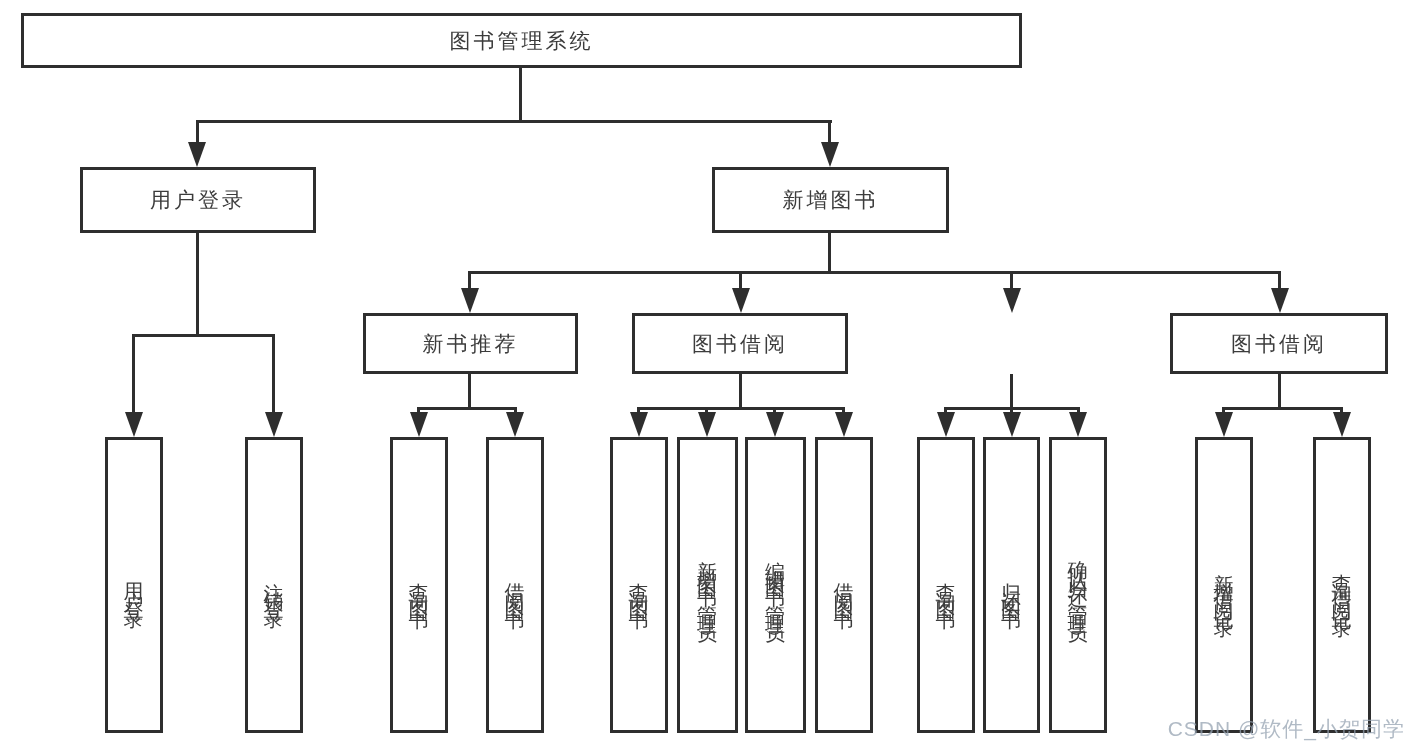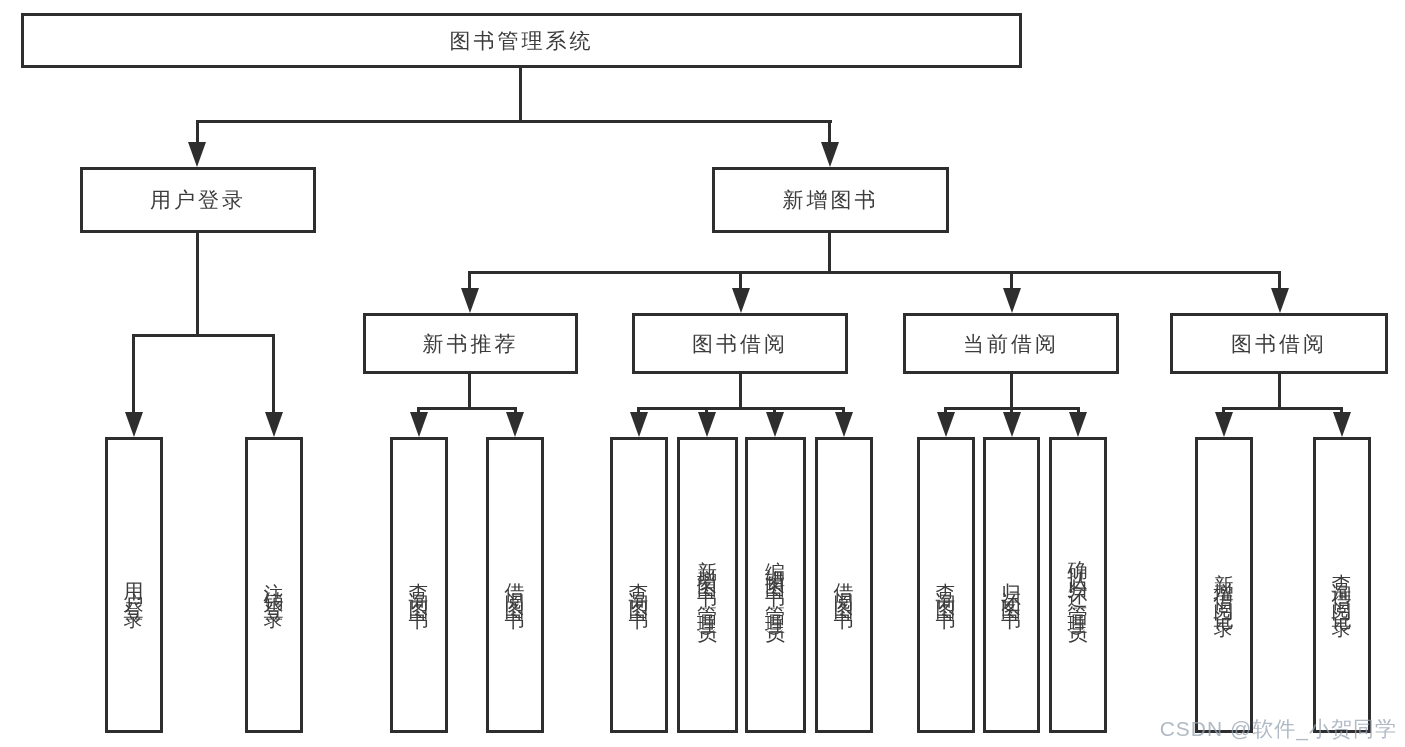--- a/index.html
+++ b/index.html
@@ -47,21 +47,21 @@
   .arrow-head {
     position: absolute;
     width: 0;
     height: 0;
     border-left: 9px solid transparent;
     border-right: 9px solid transparent;
     border-top: 25px solid #2e2e2e;
   }
   .watermark {
     position: absolute;
-    right: 8px;
+    right: 0;
     bottom: 4px;
     font-size: 21px;
     color: rgba(150, 163, 177, 0.75);
     letter-spacing: 1px;
     white-space: nowrap;
   }
 </style>
 </head>
 <body>
 
@@ -76,23 +76,20 @@
   </div>
   <div class="node node-h" style="left:712px; top:167px; width:237px; height:66px;">
     <span>新增图书</span>
   </div>
 
   <div class="node node-h" style="left:363px; top:313px; width:215px; height:61px;">
     <span>新书推荐</span>
   </div>
   <div class="node node-h" style="left:632px; top:313px; width:216px; height:61px;">
     <span>图书借阅</span>
-  </div>
-  <div class="node node-h" style="left:903px; top:313px; width:216px; height:61px;">
-    <span>当前借阅</span>
   </div>
   <div class="node node-h" style="left:1170px; top:313px; width:218px; height:61px;">
     <span>图书借阅</span>
   </div>
 
   <div class="node leaf" style="left:105px; top:437px; width:58px; height:296px;">
     <span>用户登录</span>
   </div>
   <div class="node leaf" style="left:245px; top:437px; width:58px; height:296px;">
     <span>注销登录</span>

